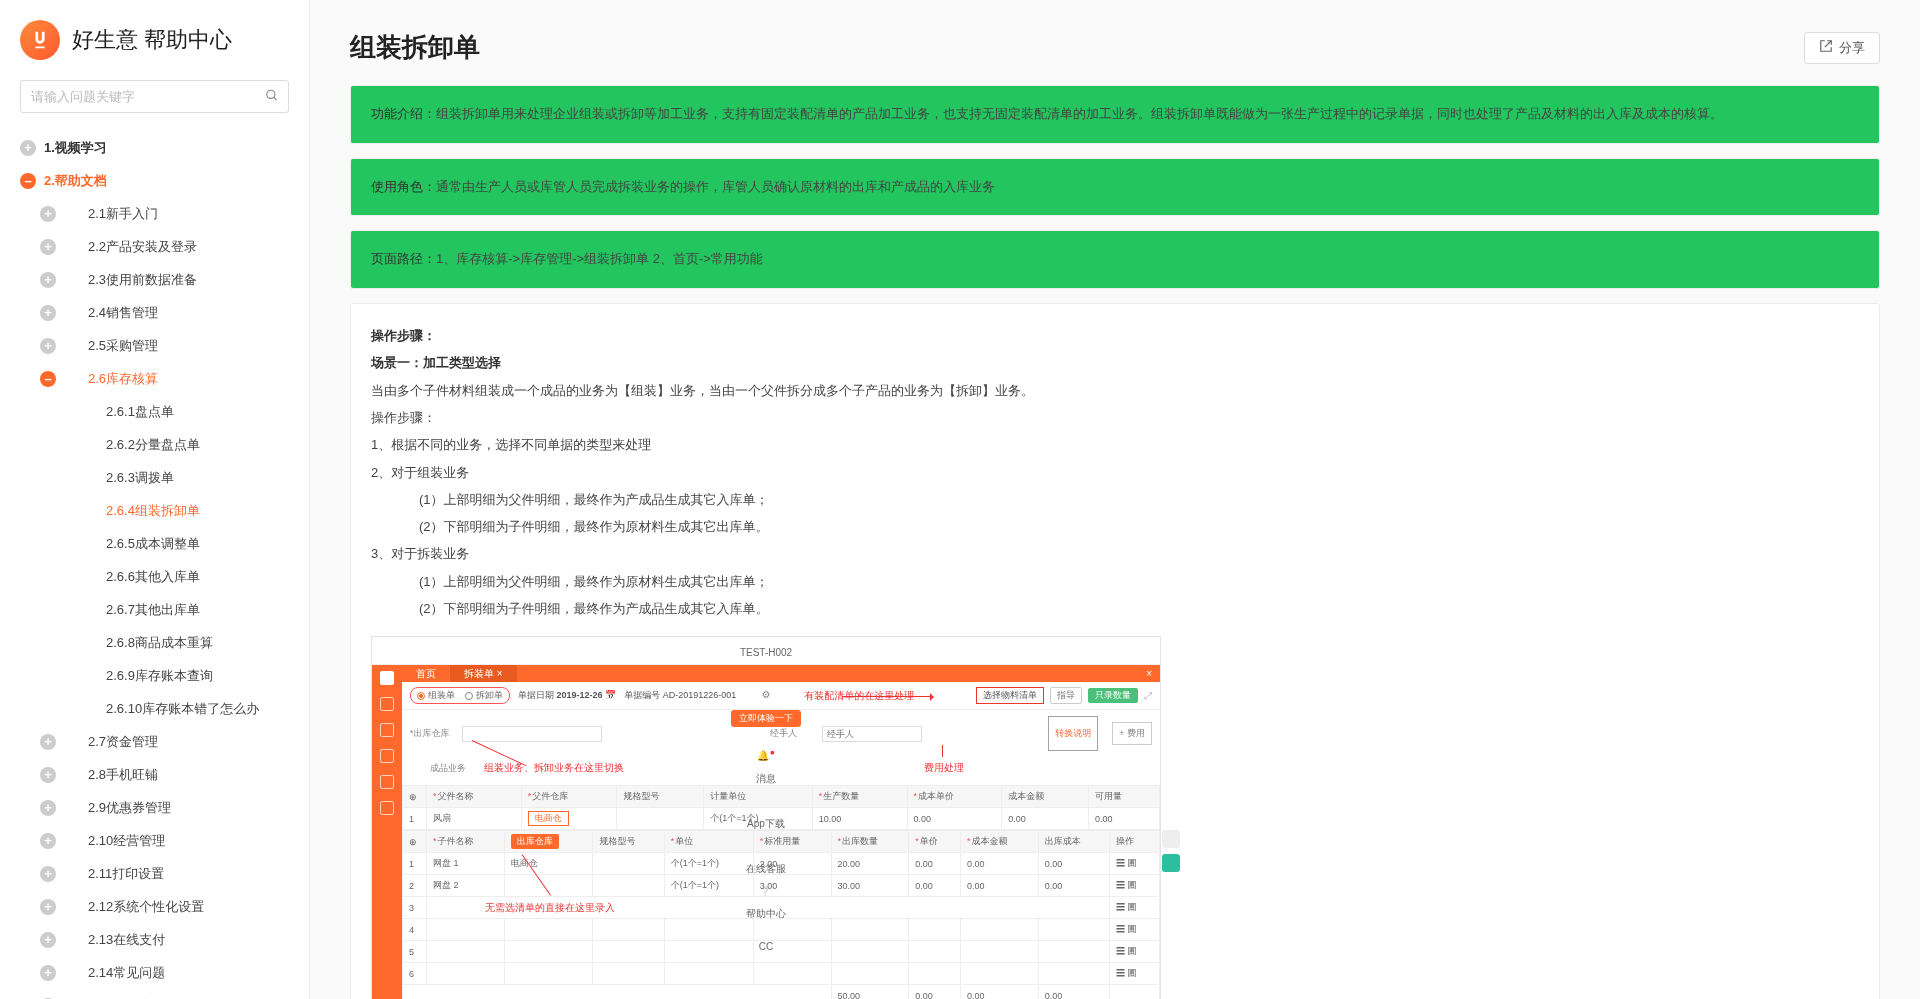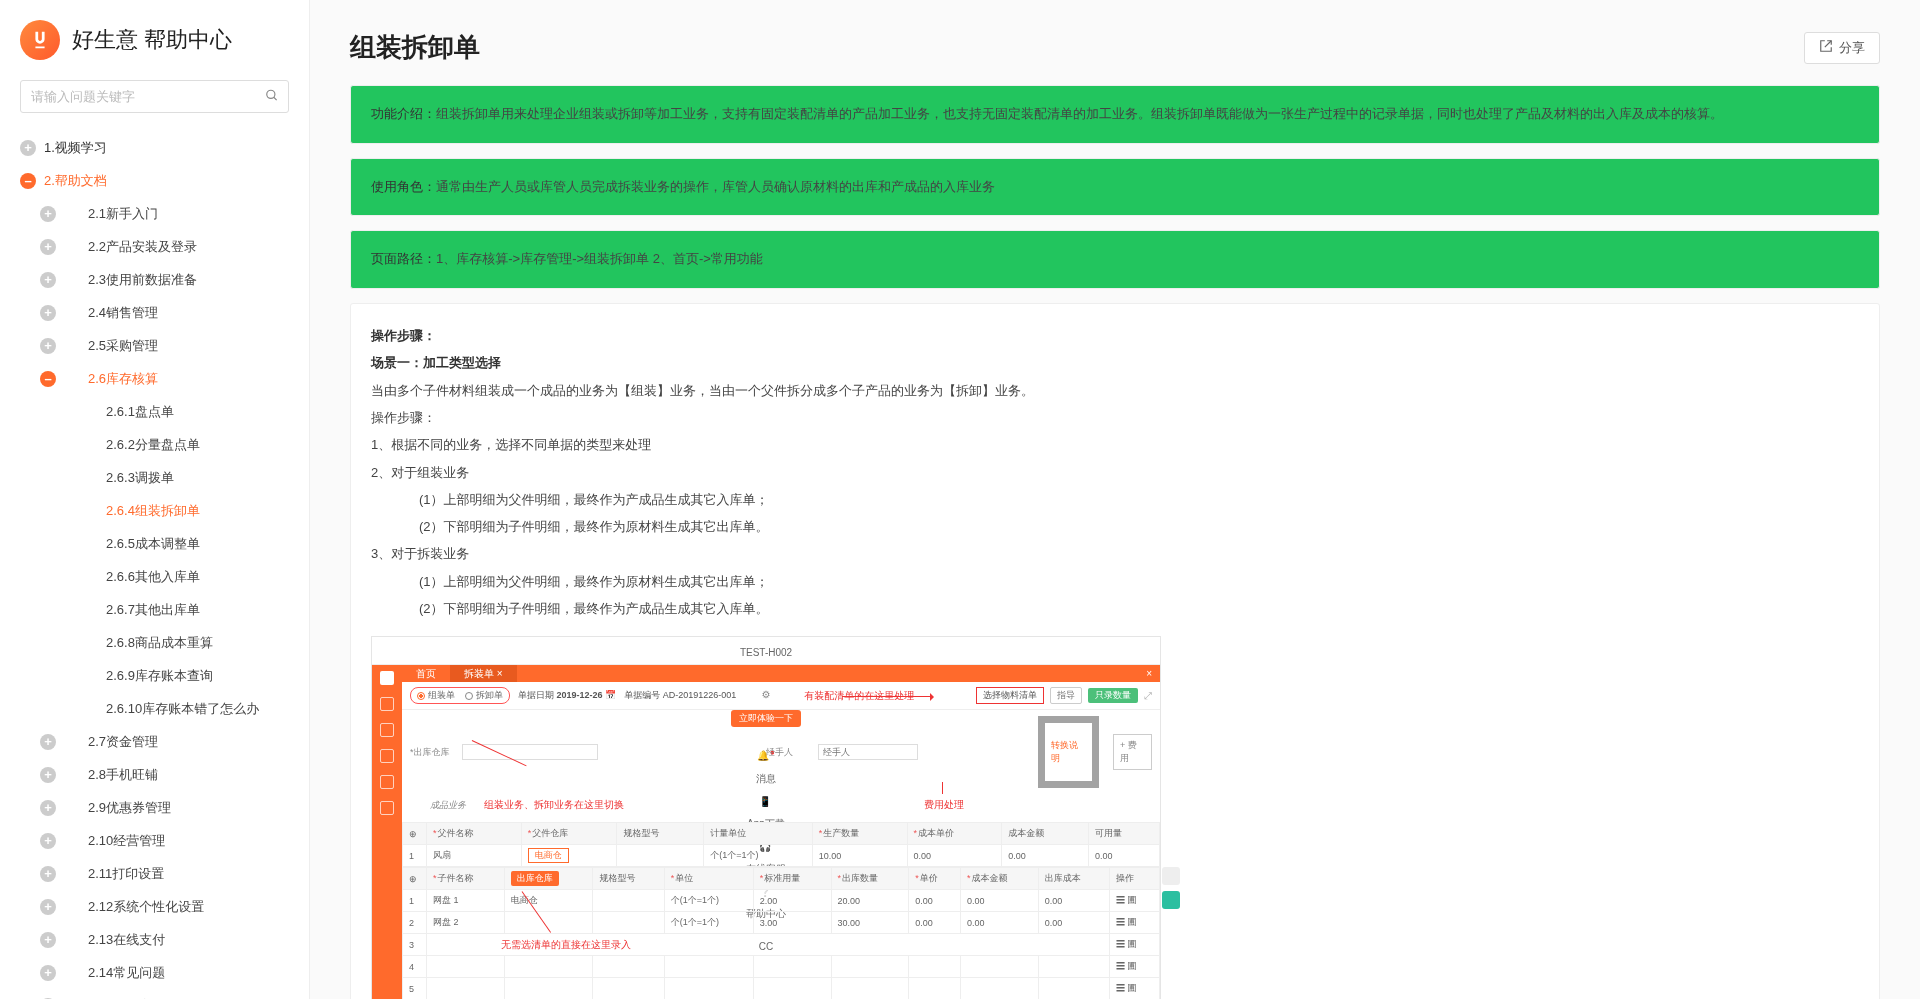--- a/index.html
+++ b/index.html
@@ -20,21 +20,21 @@
 .nav { list-style: none; }
 .nav li { line-height: 33px; }
 .nav .lvl1 > .row, .nav .lvl2 > .row { display: flex; align-items: center; cursor: pointer; color: #333; font-weight: 700; }
 .nav .lvl1 > .row { padding-left: 0; }
 .nav .lvl2 > .row { padding-left: 20px; font-weight: 400; color: #444; }
 .nav .lvl3 { padding-left: 62px; font-weight: 400; color: #444; cursor: pointer; }
 .nav .toggle { width: 16px; height: 16px; border-radius: 50%; display: inline-flex; align-items: center; justify-content: center; margin-right: 8px; font-size: 13px; font-weight: 700; line-height: 1; }
 .toggle.plus { background: #ccc; color: #fff; }
 .toggle.minus { background: #ff6a2c; color: #fff; }
 .nav .active-orange > .row, .nav .lvl3.active-orange, .nav .active-orange { color: #ff6a2c; }
-.nav .lvl1 > .row .label { font-weight: 400; }
+.nav .lvl1 > .row .label { font-weight: 700; }
 .nav .lvl2 > .row .label, .nav .lvl3 { font-weight: 400; margin-left: 24px; }
 
 
 .main { flex: 1; padding: 30px 40px 0 40px; background: #fafafa; overflow: hidden; }
 .header-row { display: flex; align-items: center; justify-content: space-between; margin-bottom: 20px; }
 .page-title { font-size: 26px; font-weight: 600; color: #222; }
 .share-btn { border: 1px solid #ddd; background: #fff; border-radius: 3px; padding: 6px 14px; display: inline-flex; align-items: center; gap: 6px; color: #555; cursor: pointer; font-size: 13px; }
 
 .card { background: #22c55e; border: 1px solid #eee; border-radius: 3px; padding: 16px 20px; margin-bottom: 14px; line-height: 1.9; color: #444; }
 .card .label { font-weight: 400; color: #333; }
@@ -71,24 +71,24 @@
 .redline { position: absolute; height: 1px; background: #e33; }
 .redarrow-r::after { content: ""; position: absolute; right: -6px; top: -3px; border: 4px solid transparent; border-left-color: #e33; }
 .mock-toolbar-right { margin-left: auto; display: flex; align-items: center; gap: 6px; }
 .outline-box { border: 1px solid #e33; padding: 1px 6px; font-size: 9px; color: #555; }
 .gray-btn { border: 1px solid #ccc; color: #777; border-radius: 2px; padding: 1px 6px; font-size: 9px; }
 .green-btn { background: #4cc07a; color: #fff; border-radius: 2px; padding: 1px 7px; font-size: 9px; }
 .mock-row2 { display: flex; align-items: center; padding: 6px 8px; gap: 8px; position: relative; }
 .mock-row2 .fld { font-size: 9px; color: #888; min-width: 44px; }
 .mock-row2 input.fake { border: 1px solid #ddd; height: 16px; width: 140px; font-size: 9px; padding: 0 4px; }
 .mock-row2 .mid { margin-left: 160px; }
-.fee-box { border: 7px solid #a3a3a3; padding: 16px 6px; font-size: 9px; color: #ff6a2c; margin-left: auto; }
+.fee-box { border: 1px solid #a3a3a3; padding: 10px 6px; font-size: 9px; color: #ff6a2c; margin-left: auto; }
 .small-btn { border: 1px solid #ccc; padding: 4px 6px; font-size: 9px; color: #888; margin-left: 6px; }
 .mock-row3 { display: flex; align-items: center; padding: 4px 8px 10px 28px; position: relative; }
-.mock-row3 .lbl { font-size: 9px; color: #888; margin-right: 18px; font-style: italic; }
+.mock-row3 .lbl { font-size: 9px; color: #888; margin-right: 18px; }
 .anno-down { position: absolute; width: 1px; background: #e33; }
 
 .tbl { width: 100%; border-collapse: collapse; font-size: 9px; }
 .tbl th, .tbl td { border: 1px solid #eee; padding: 3px 6px; text-align: left; color: #666; height: 22px; }
 .tbl thead th { background: #f6f6f6; font-weight: 400; }
 .th-star::before { content: "*"; color: #e55; margin-right: 1px; }
 .orange-label { background: #ff6a2c; color: #fff; padding: 1px 6px; border-radius: 2px; font-size: 9px; display: inline-block; }
 .orange-outline { border: 1px solid #ff6a2c; color: #ff6a2c; padding: 0 6px; font-size: 9px; display: inline-block; }
 .tbl2-wrap { position: relative; }
 .ops { text-align: center; color: #aaa; }
@@ -417,21 +417,21 @@
                       <td>个(1个=1个)</td>
                       <td>3.00</td>
                       <td>30.00</td>
                       <td>0.00</td>
                       <td>0.00</td>
                       <td>0.00</td>
                       <td class="ops">☰ 圃</td>
                     </tr>
                 <tr>
                       <td>3</td>
-                      <td colspan="9"><span class="redtext" style="margin-left:68px">无需选清单的直接在这里录入</span></td>
+                      <td colspan="9"><span class="redtext" style="margin-left:52px">无需选清单的直接在这里录入</span></td>
                       <td class="ops">☰ 圃</td>
                     </tr>
                 <tr>
                       <td>4</td>
                       <td></td>
                       <td></td>
                       <td></td>
                       <td></td>
                       <td></td>
                       <td></td>

